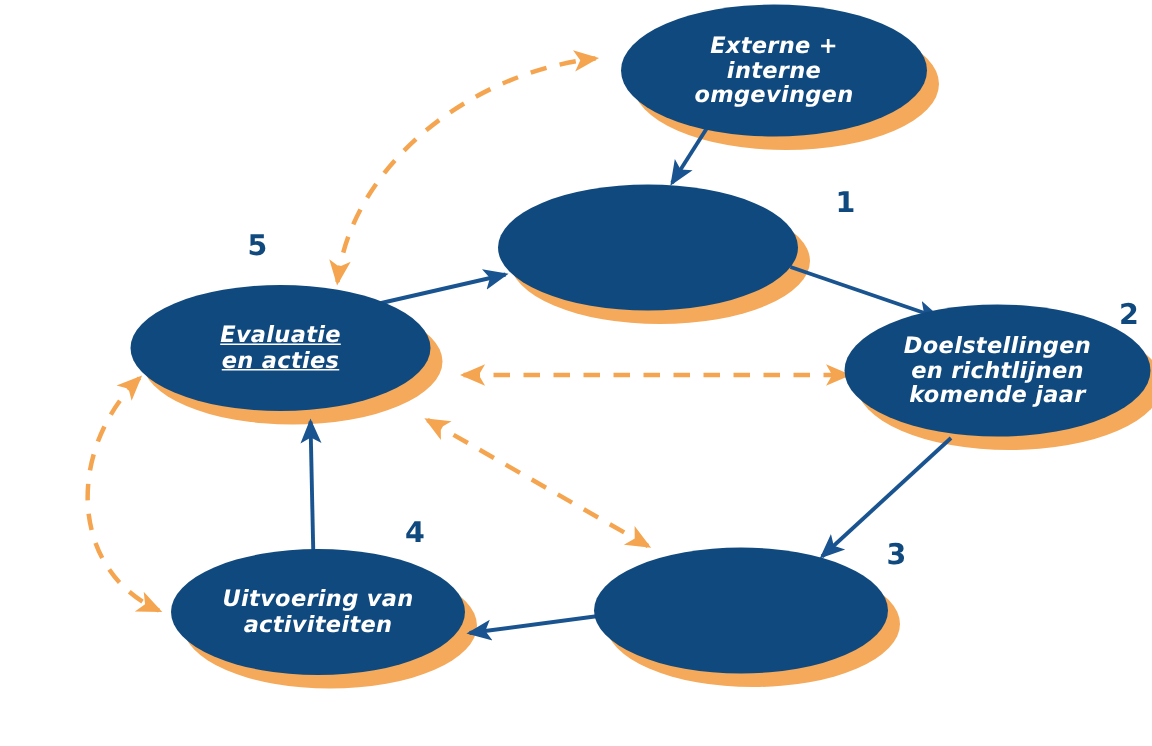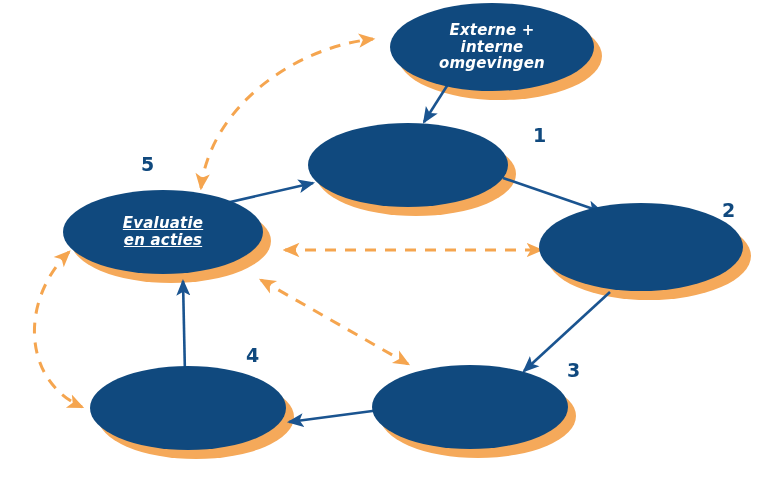--- a/index.html
+++ b/index.html
@@ -12,20 +12,21 @@
     width: 768px;
     height: 497px;
     overflow: hidden;
     font-family: "DejaVu Sans", "Liberation Sans", sans-serif;
   }
   #diagram-root {
     position: relative;
     width: 672px;
     height: 497px;
     background: #ffffff;
+    margin-left: 24px;
   }
   #diagram-svg {
     position: absolute;
     top: 0;
     left: 0;
     width: 768px;
     height: 497px;
   }
   .node-label {
     position: absolute;
@@ -102,22 +103,27 @@
       <ellipse cx="188" cy="408" rx="98" ry="42" fill="#10497e"></ellipse>
       <ellipse cx="163" cy="232" rx="100" ry="42" fill="#10497e"></ellipse>
     </g>
   </svg>
 
   <div class="node-label" style="left:390px; top:3px; width:204px; height:88px; font-size:15px;">Externe +
 interne
 omgevingen</div>
 
 
+  <div class="node-label" style="left:539px; top:203px; width:204px; height:88px; font-size:15px;">Doelstellingen
+en richtlijnen
+komende jaar</div>
 
 
+  <div class="node-label" style="left:90px; top:366px; width:196px; height:84px; font-size:15px;">Uitvoering van
+activiteiten</div>
 
   <div class="node-label" style="left:63px; top:190px; width:200px; height:84px; font-size:15px;text-decoration:underline;">Evaluatie
 en acties</div>
 
   <div class="step-number" style="left:533px; top:126px;">1</div>
   <div class="step-number" style="left:722px; top:201px;">2</div>
   <div class="step-number" style="left:567px; top:361px;">3</div>
   <div class="step-number" style="left:246px; top:346px;">4</div>
   <div class="step-number" style="left:141px; top:155px;">5</div>
 

